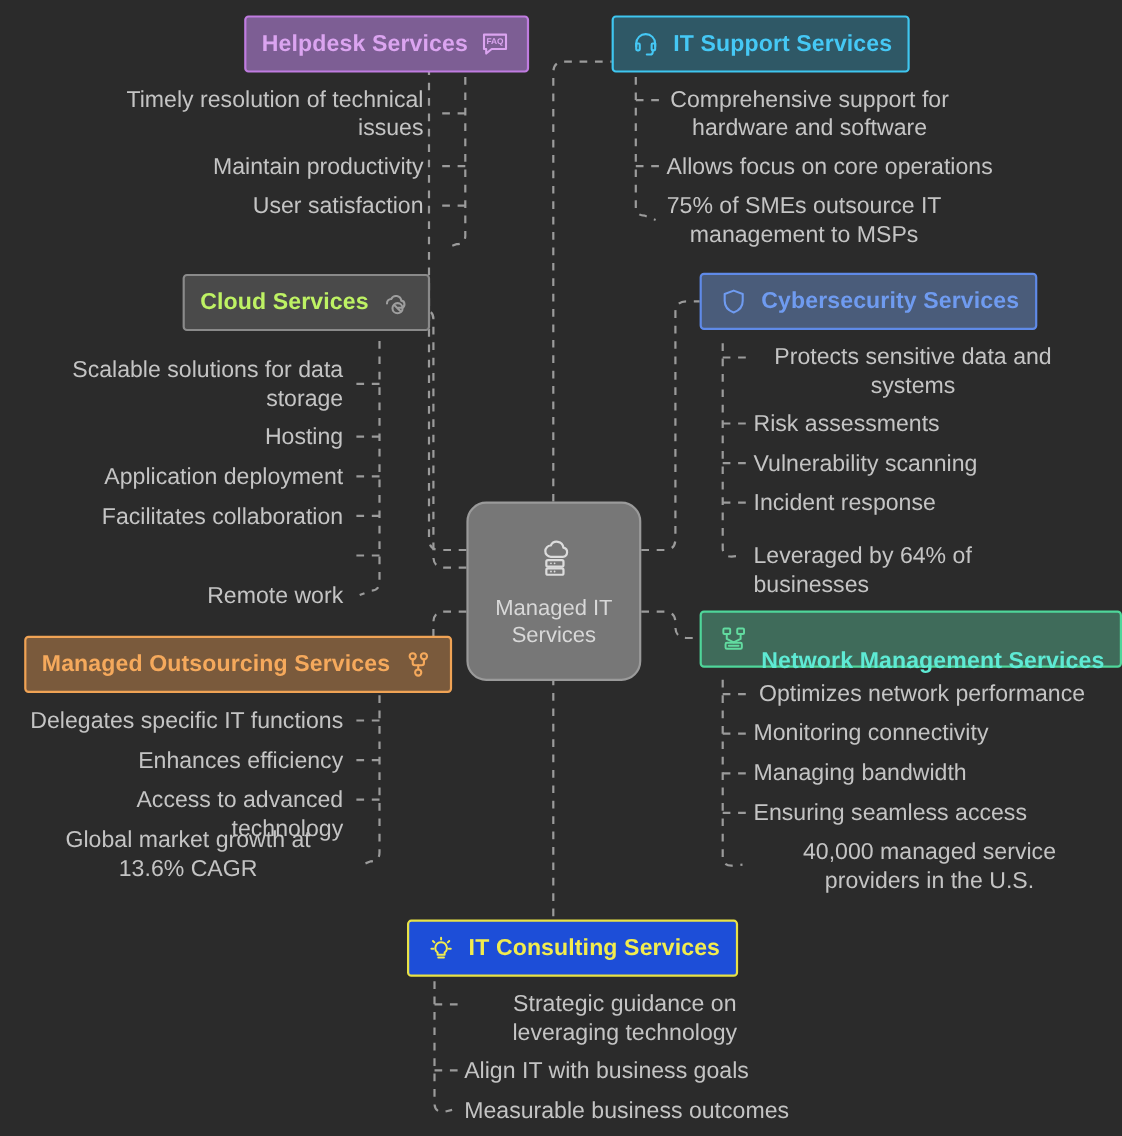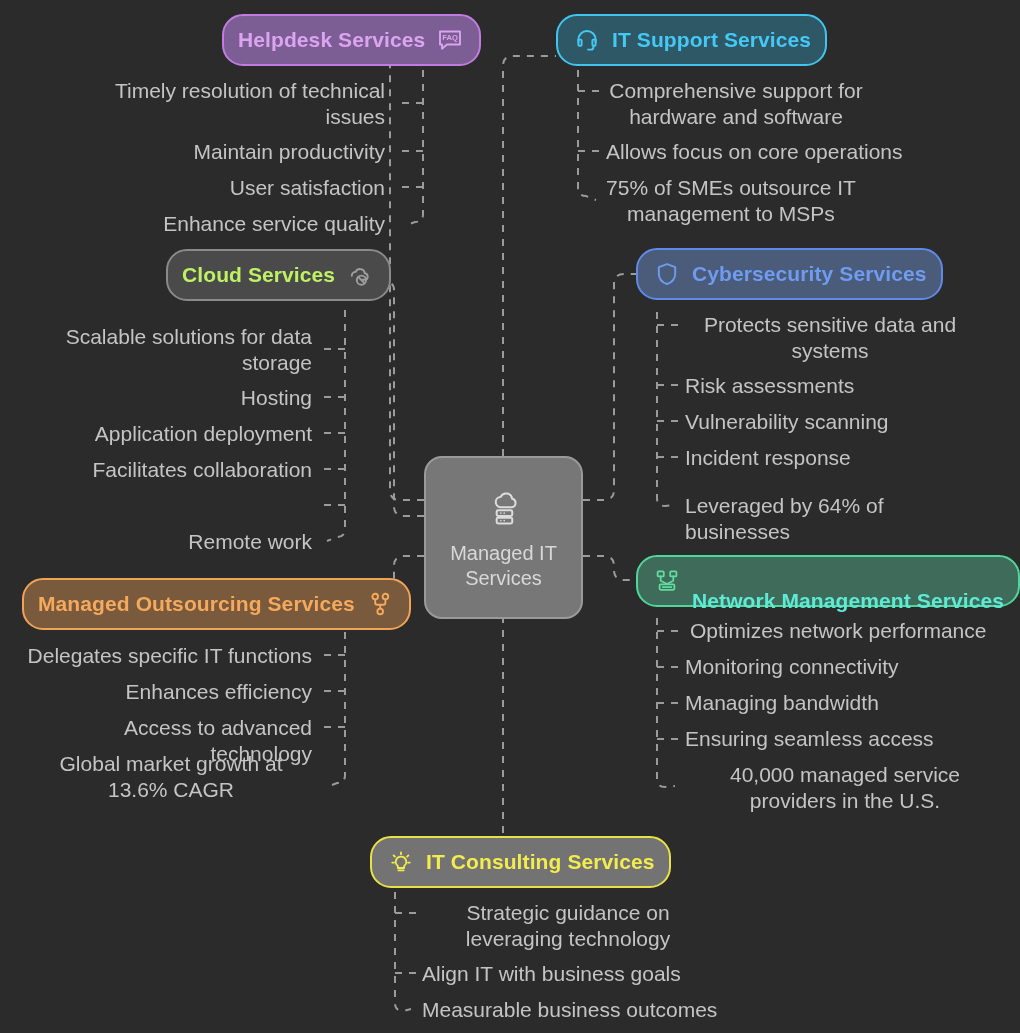--- a/index.html
+++ b/index.html
@@ -13,21 +13,21 @@
     position: relative;
   }
   #canvas { position: absolute; inset: 0; }
   svg.links { position: absolute; left: 0; top: 0; width: 1020px; height: 1033px; }
 
   .node {
     position: absolute;
     display: flex;
     align-items: center;
     gap: 10px;
-    border-radius: 21px;
+    border-radius: 4px;
     border: 2px solid;
     padding: 8px 14px;
     height: 52px;
     white-space: nowrap;
   }
   .node .label {
     font-size: 21px;
     font-weight: bold;
     letter-spacing: .1px;
   }
@@ -145,21 +145,20 @@
     <span class="ico">
       <svg width="28" height="28" viewBox="0 0 28 28" fill="none" stroke="#dba4f0" stroke-width="1.9" stroke-linejoin="round" stroke-linecap="round">
         <path d="M4 5.5h20v13H11l-5 4.2v-4.2H4z"></path>
         <text x="14" y="14.4" font-family="Liberation Sans, sans-serif" font-size="7.6" font-weight="bold" fill="#dba4f0" stroke="none" text-anchor="middle">FAQ</text>
       </svg>
     </span>
   </div>
   <div class="leaf right-al" style="left:113px; top:78px; width:272px;">Timely resolution of technical issues</div>
   <div class="leaf right-al" style="left:113px; top:139px; width:272px;">Maintain productivity</div>
   <div class="leaf right-al" style="left:113px; top:175px; width:272px;">User satisfaction</div>
-  <div class="leaf right-al" style="left:113px; top:211px; width:272px;">Enhance service quality</div>
 
   <div class="node" style="left:556px; top:14px; background:#2f5866; border-color:#3fc6f0;">
     <span class="ico">
       <svg width="28" height="28" viewBox="0 0 28 28" fill="none" stroke="#45c8f5" stroke-width="1.9" stroke-linecap="round" stroke-linejoin="round">
         <path d="M5.4 16.2v-2.6a8.6 8.6 0 0 1 17.2 0v2.6"></path>
         <path d="M5.4 13.6h2.2a1 1 0 0 1 1 1v4.2a1 1 0 0 1-1 1H6.4a1 1 0 0 1-1-1z"></path>
         <path d="M22.6 13.6h-2.2a1 1 0 0 0-1 1v4.2a1 1 0 0 0 1 1h1.2a1 1 0 0 0 1-1z"></path>
         <path d="M20.4 19.8v1.4a2.4 2.4 0 0 1-2.4 2.4h-3"></path>
       </svg>
     </span>
@@ -227,21 +226,21 @@
         <path d="M9.2 9.4v3.4a2 2 0 0 0 2 2h6.2a2 2 0 0 0 2-2V9.4"></path>
         <path d="M14.2 14.8v3.8"></path>
       </svg>
     </span>
   </div>
   <div class="leaf right-al" style="left:20px; top:643px; width:292px;">Delegates specific IT functions</div>
   <div class="leaf right-al" style="left:20px; top:679px; width:292px;">Enhances efficiency</div>
   <div class="leaf right-al" style="left:20px; top:715px; width:292px;">Access to advanced technology</div>
   <div class="leaf right-al" style="left:30px; top:751px; width:282px; text-align:center;">Global market growth at 13.6% CAGR</div>
 
-  <div class="node" style="left:370px; top:836px; background:#737373; border-color:#e8e246;">
+  <div class="node" style="left:370px; top:836px; background:#1d4ed8; border-color:#e8e246;">
     <span class="ico">
       <svg width="28" height="28" viewBox="0 0 28 28" fill="none" stroke="#f2ec4e" stroke-width="1.8" stroke-linecap="round" stroke-linejoin="round">
         <path d="M14 8.6a5.2 5.2 0 0 1 3.2 9.3v2.1h-6.4v-2.1A5.2 5.2 0 0 1 14 8.6z"></path>
         <path d="M11.4 22.4h5.2"></path>
         <path d="M14 4.4v1.8M6.6 7.4l1.3 1.3M21.4 7.4l-1.3 1.3M5.2 14.6h1.8M21 14.6h1.8"></path>
       </svg>
     </span>
     <span class="label" style="color:#f2ec4e;">IT Consulting Services</span>
   </div>
   <div class="leaf left-al" style="left:422px; top:961px; width:300px;">Align IT with business goals</div>

